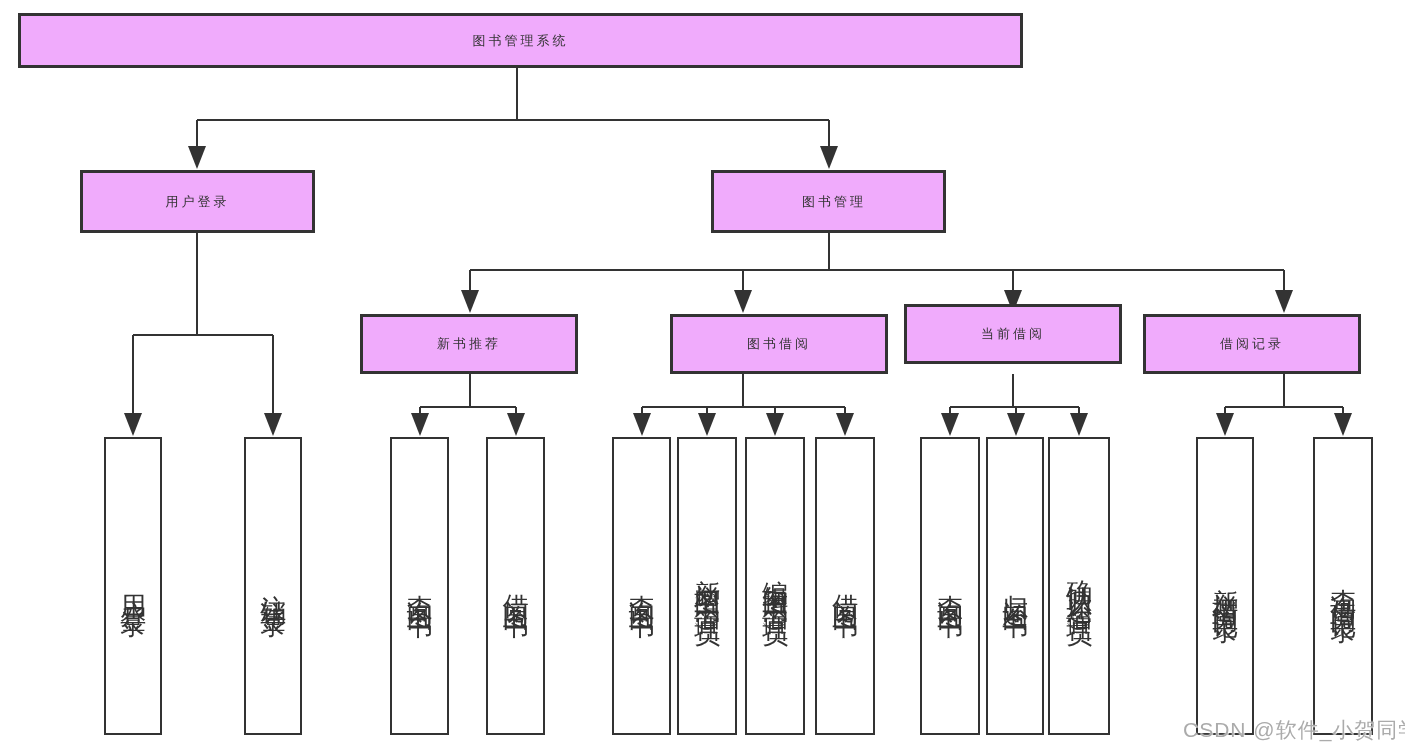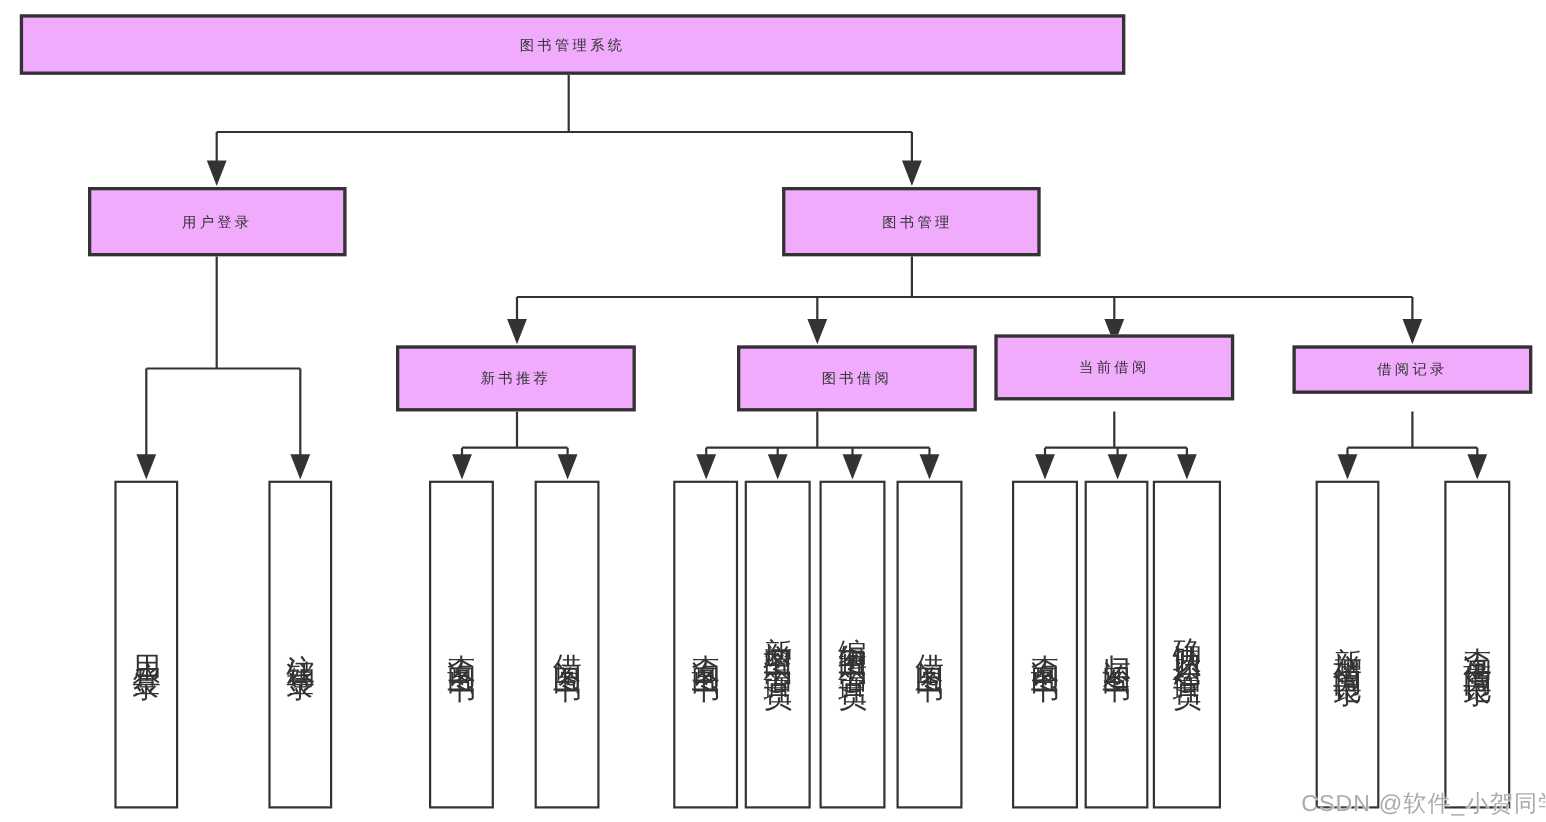--- a/index.html
+++ b/index.html
@@ -114,21 +114,21 @@
 
   <div class="hbox" style="left:360px; top:314px; width:218px; height:60px;">
     <span>新书推荐</span>
   </div>
   <div class="hbox" style="left:634px; top:314px; width:218px; height:60px;margin-left:36px;">
     <span>图书借阅</span>
   </div>
   <div class="hbox" style="left:904px; top:304px; width:218px; height:60px;">
     <span>当前借阅</span>
   </div>
-  <div class="hbox" style="left:1175px; top:314px; width:218px; height:44px;font-family:Liberation Mono, monospace;">
+  <div class="hbox" style="left:1143px; top:314px; width:218px; height:60px;font-family:Liberation Mono, monospace;">
     <span>借阅记录</span>
   </div>
 
   <div class="leaf" style="left:104px; width:58px;">
     <span class="vtext">用户登录</span>
   </div>
   <div class="leaf" style="left:244px; width:58px;">
     <span class="vtext">注销登录</span>
   </div>
 

